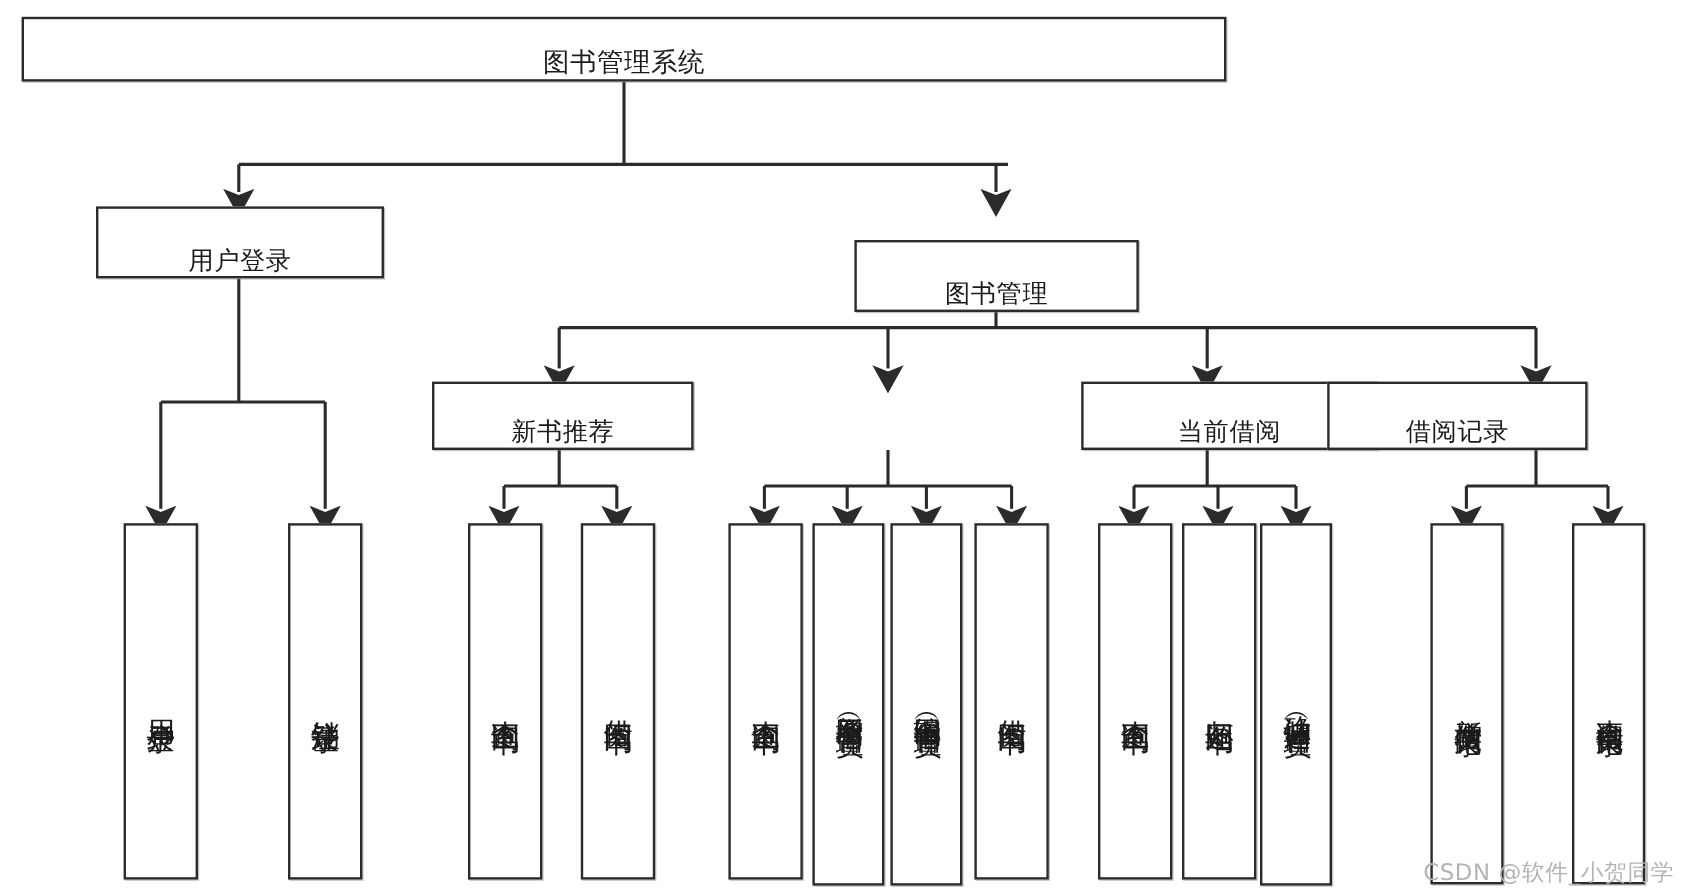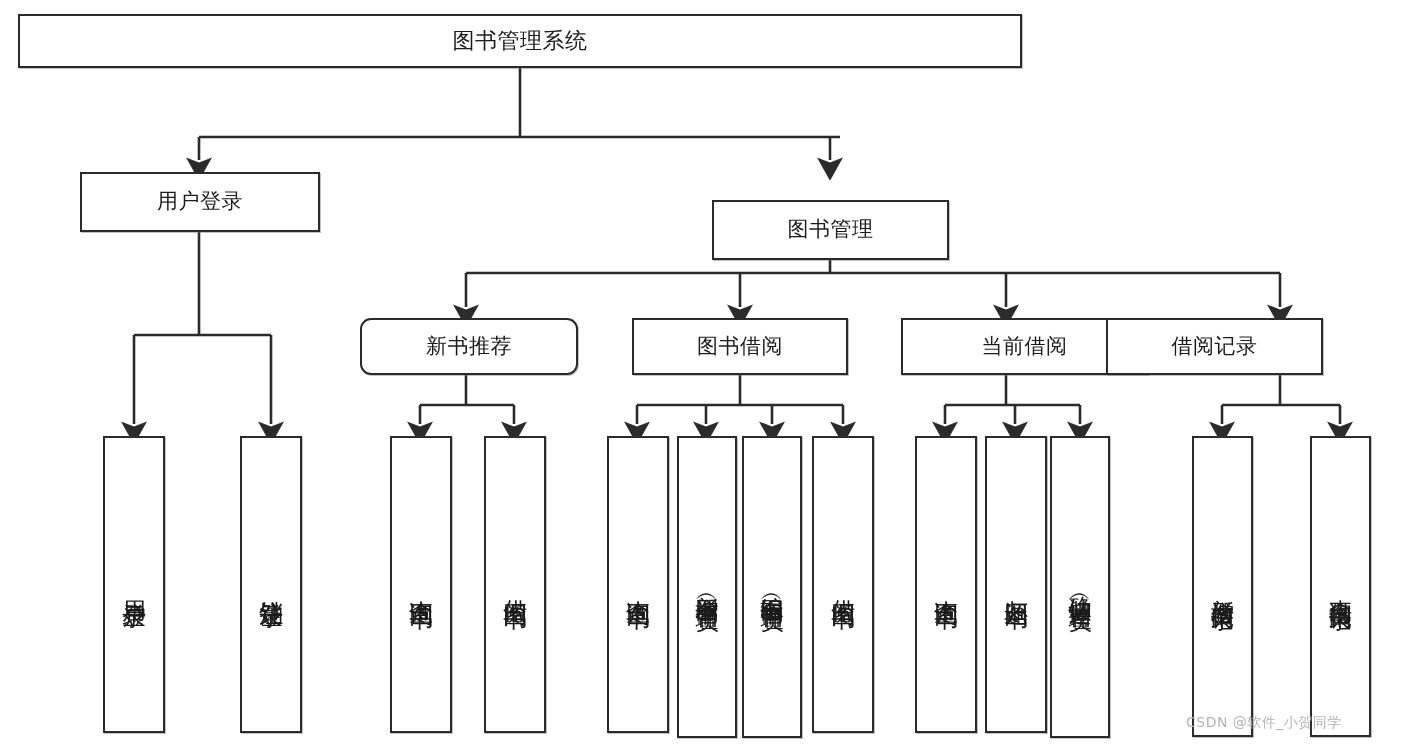--- a/index.html
+++ b/index.html
@@ -25,21 +25,21 @@
     width: 1405px;
     height: 747px;
     pointer-events: none;
   }
   .node {
     position: absolute;
     box-sizing: border-box;
     background: #ffffff;
     border: 2px solid #2b2b2b;
     display: flex;
-    align-items: center;
+    align-items: flex-end;
     justify-content: center;
     color: #1b1b1b;
     z-index: 2;
     box-shadow: 1px 1px 0 rgba(120,120,120,0.45);
   }
   .node .label {
     display: block;
     text-align: center;
     line-height: 1.12;
     letter-spacing: 0.5px;
@@ -66,21 +66,21 @@
     letter-spacing: 2px;
     max-height: 100%;
   }
   .node.vert.narrow .label {
     font-size: 23px;
   }
   #watermark {
     position: absolute;
     left: 1186px;
     top: 714px;
-    font-size: 14px;
+    font-size: 19px;
     color: #b4b4b4;
     letter-spacing: 0.5px;
     z-index: 5;
     white-space: nowrap;
     font-family: "DejaVu Sans", "Liberation Sans", sans-serif;
   }
 </style>
 </head>
 <body>
 
@@ -141,27 +141,24 @@
   </div>
 
   <div class="node horiz" style="left:80px; top:172px; width:240px; height:60px;">
     <span class="label">用户登录</span>
   </div>
 
   <div class="node horiz" style="left:712px; top:172px; width:237px; height:60px;margin-top:28px;">
     <span class="label">图书管理</span>
   </div>
 
-  <div class="node horiz" style="left:360px; top:318px; width:218px; height:57px;border-radius:11px;">
+  <div class="node horiz" style="left:360px; top:318px; width:218px; height:57px;">
     <span class="label">新书推荐</span>
   </div>
 
-  <div class="node horiz" style="left:632px; top:318px; width:216px; height:57px;">
-    <span class="label">图书借阅</span>
-  </div>
 
   <div class="node horiz" style="left:901px; top:318px; width:247px; height:57px;">
     <span class="label">当前借阅</span>
   </div>
 
   <div class="node horiz" style="left:1106px; top:318px; width:217px; height:57px;">
     <span class="label">借阅记录</span>
   </div>
 
   <div class="node vert" style="left:103px; top:436px; width:62px; height:297px;">

